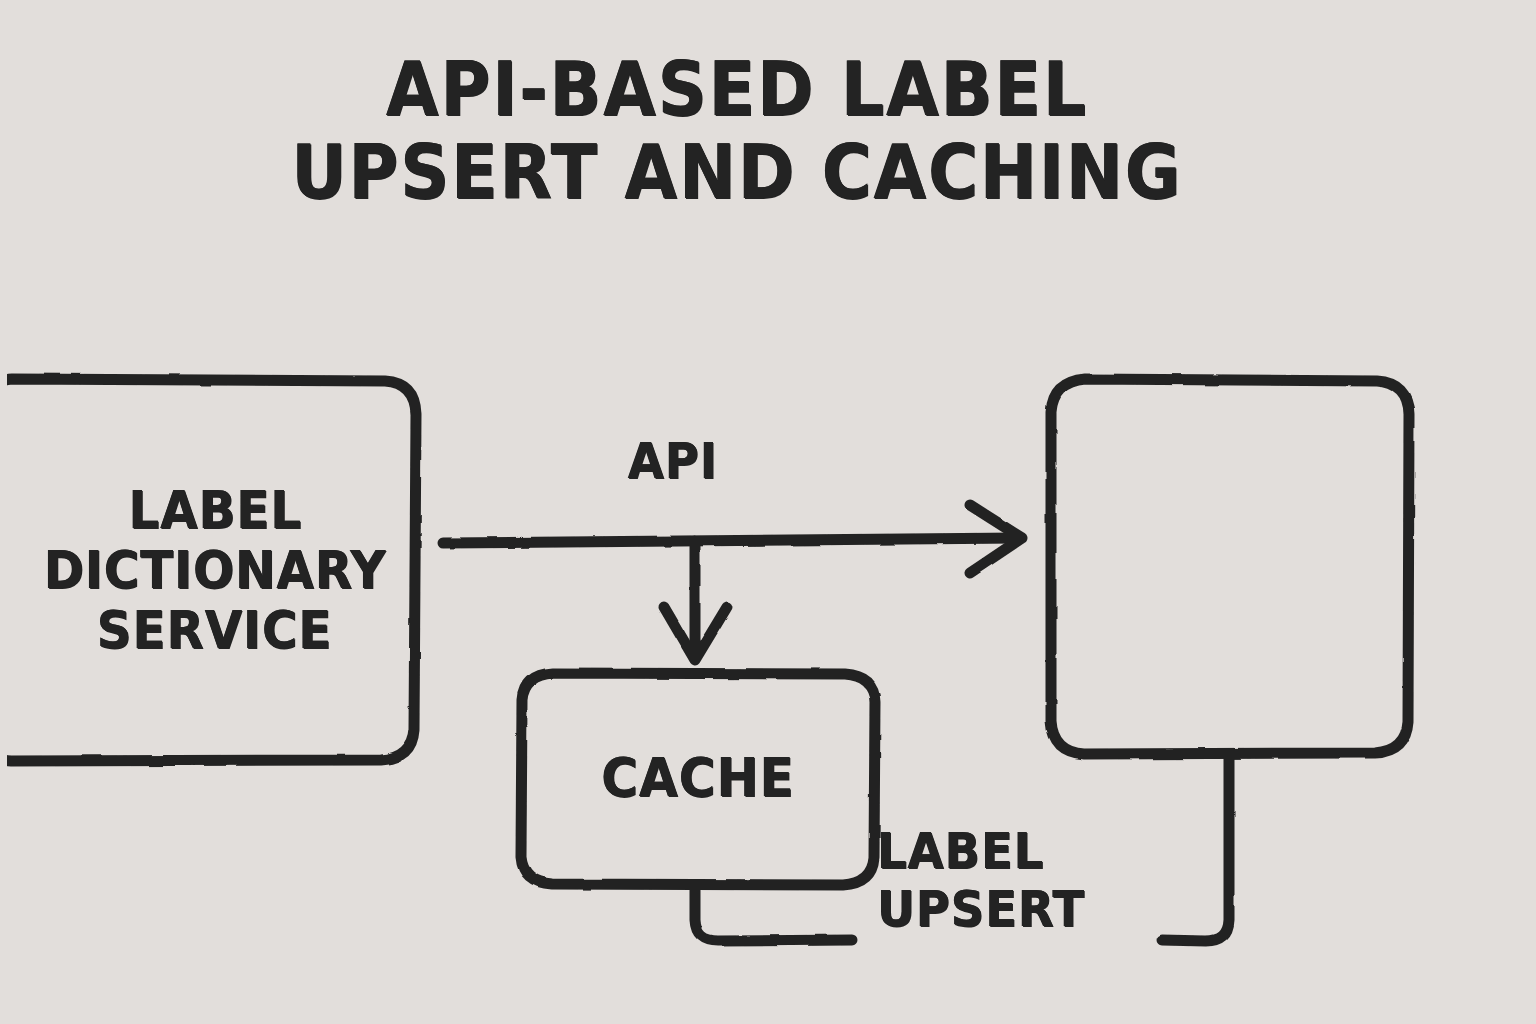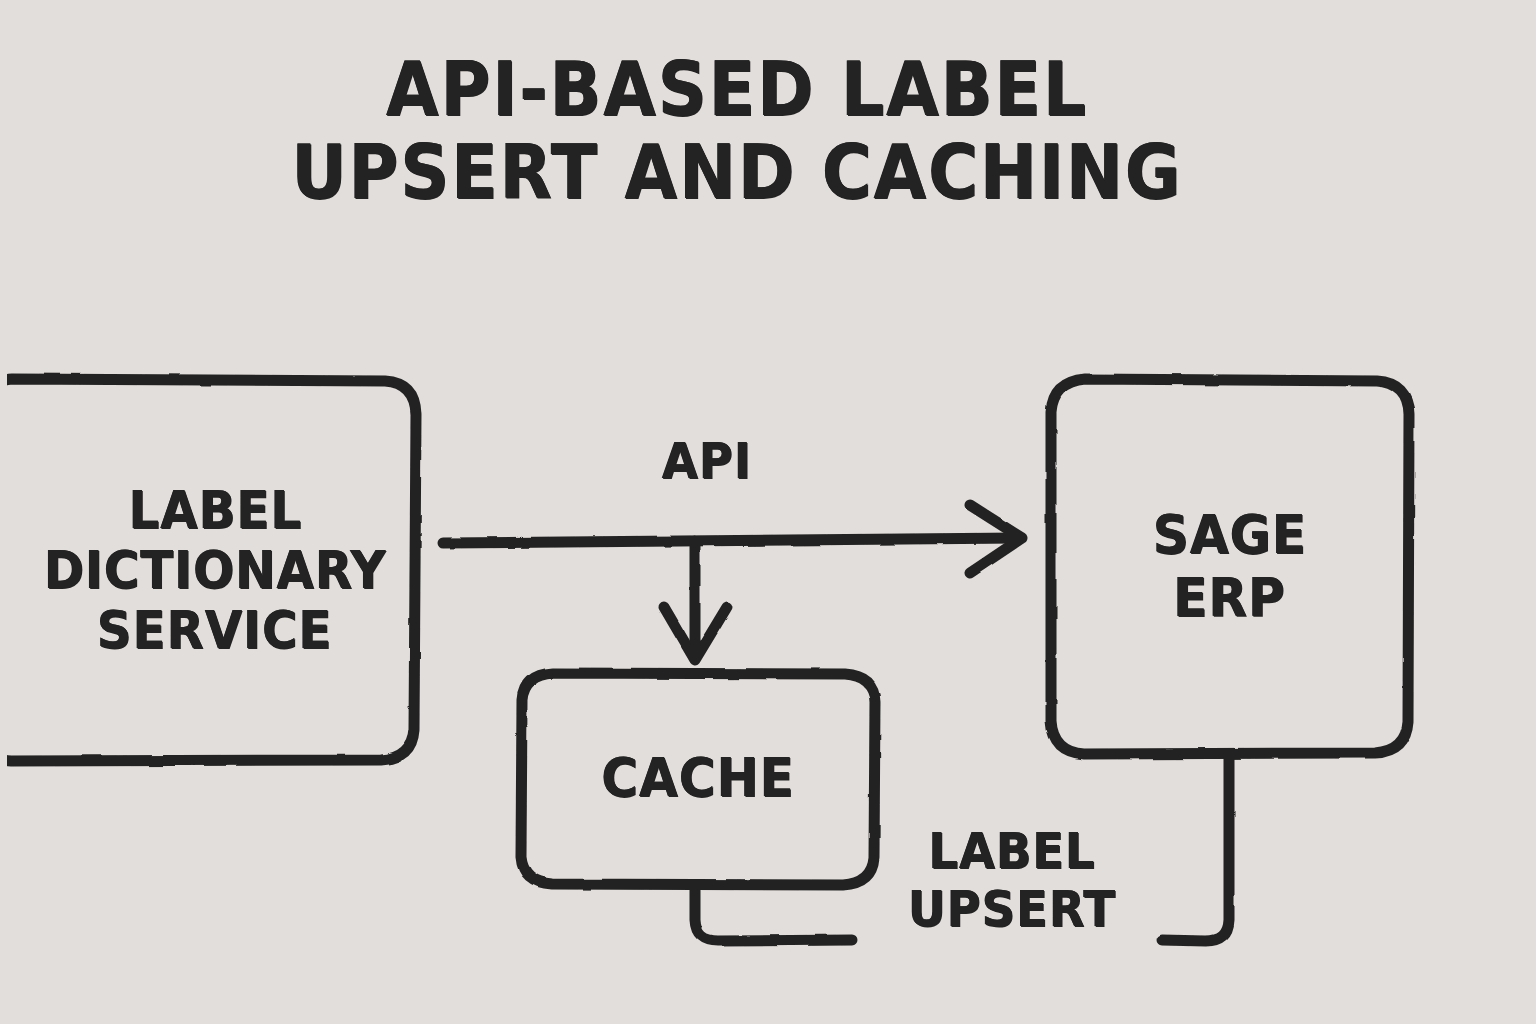--- a/index.html
+++ b/index.html
@@ -79,21 +79,21 @@
     width: 356px; height: 213px;
     font-size: 54px;
   }
   
   .edge-label {
     position: absolute;
     color: #232323;
     font-family: "DejaVu Sans", sans-serif;
     font-weight: 700;
     letter-spacing: 1px;
-    text-align: center;
+    text-align: left;
     pointer-events: none;
   }
   .edge-label span {
     display: block;
     transform: scaleX(0.93);
     text-shadow: 0.8px 0.8px 0 #232323, -0.4px 0 0 #232323;
     line-height: 1.16;
   }
   #edge-label-api {
     left: 615px; top: 432px;
@@ -178,24 +178,20 @@
                L 1155 940"></path>
     </g>
   </svg>
 
   <div class="node-label" id="label-dictionary-service">
     <span>LABEL</span>
     <span>DICTIONARY</span>
     <span>SERVICE</span>
   </div>
 
-  <div class="node-label" id="sage-erp">
-    <span>SAGE</span>
-    <span>ERP</span>
-  </div>
 
   <div class="node-label" id="cache">
     <span>CACHE</span>
   </div>
 
   <div class="edge-label" id="edge-label-api">
     <span>API</span>
   </div>
 
   <div class="edge-label" id="edge-label-upsert">

